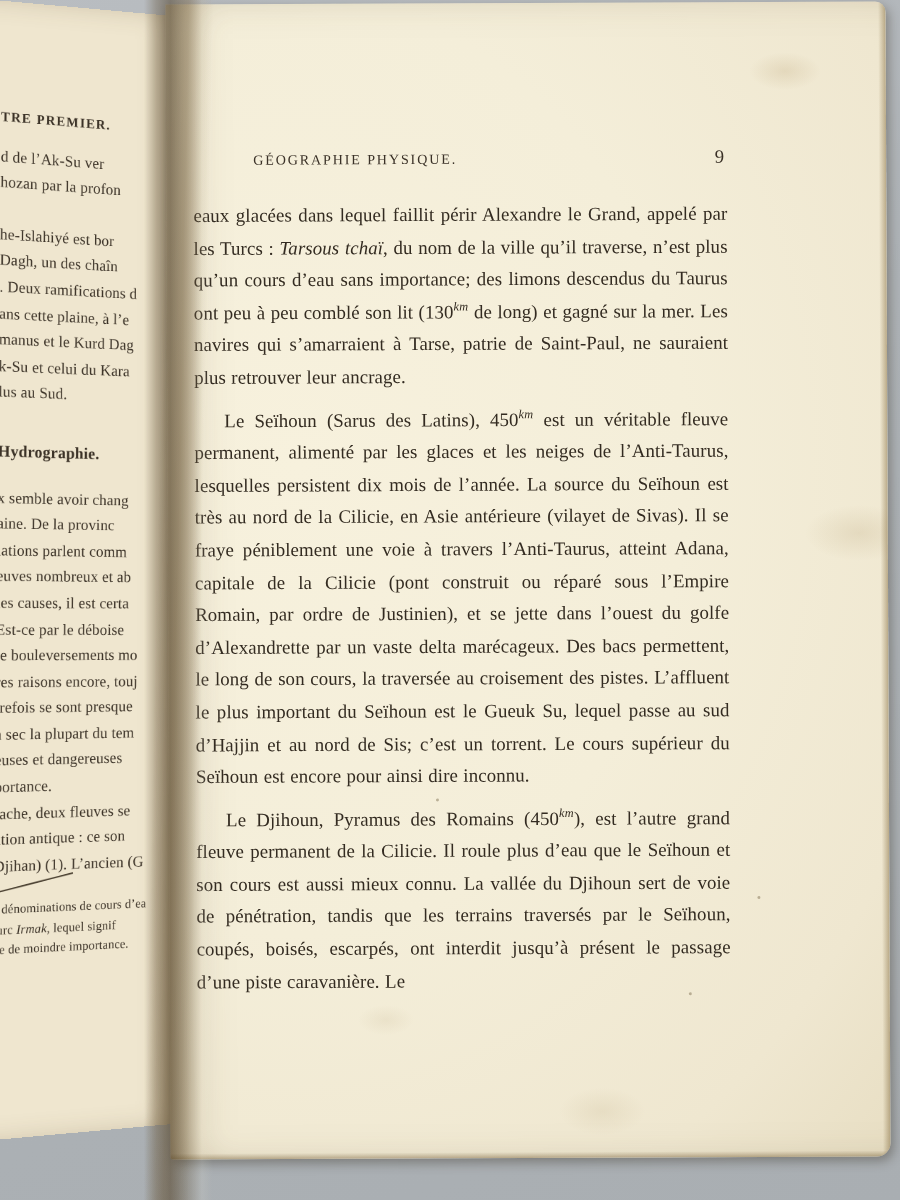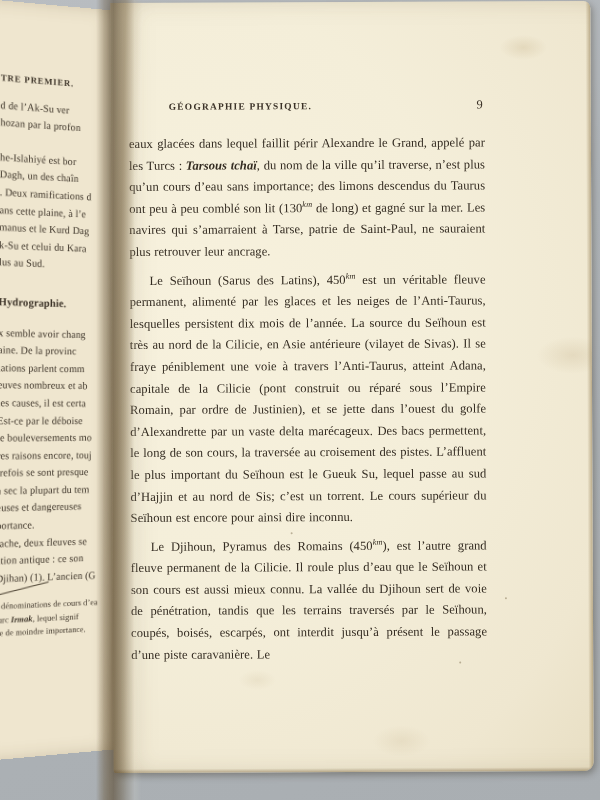--- a/index.html
+++ b/index.html
@@ -175,41 +175,41 @@
     align-items: baseline;
     justify-content: space-between;
     margin-bottom: 20px;
     padding-left: 40px;
   }
   .runhead .title {
     font-variant: small-caps;
     font-size: 9.4px;
     letter-spacing: 1.25px;
     color: #3a3127;
-    font-weight: 700;
+    font-weight: 400;
   }
   .runhead .folio {
     font-size: 12.5px;
     color: #393026;
     padding-right: 2px;
   }
 
   p.para {
     margin: 0 0 0.0em 0;
     font-size: 12.6px;
     line-height: 21.6px;
     text-align: justify;
     text-justify: inter-word;
     color: #332b21;
     letter-spacing: .05px;
     word-spacing: .4px;
   }
   p.para + p.para { margin-top: 7px; }
   p.indent { text-indent: 20px; }
-  .it { font-style: italic; font-weight: bold; }
+  .it { font-style: italic; }
   sup.unit {
     font-size: 8.2px;
     vertical-align: super;
     line-height: 0;
     letter-spacing: .2px;
     font-style: italic;
   }
 
   
   .textblock, .verso-text {

